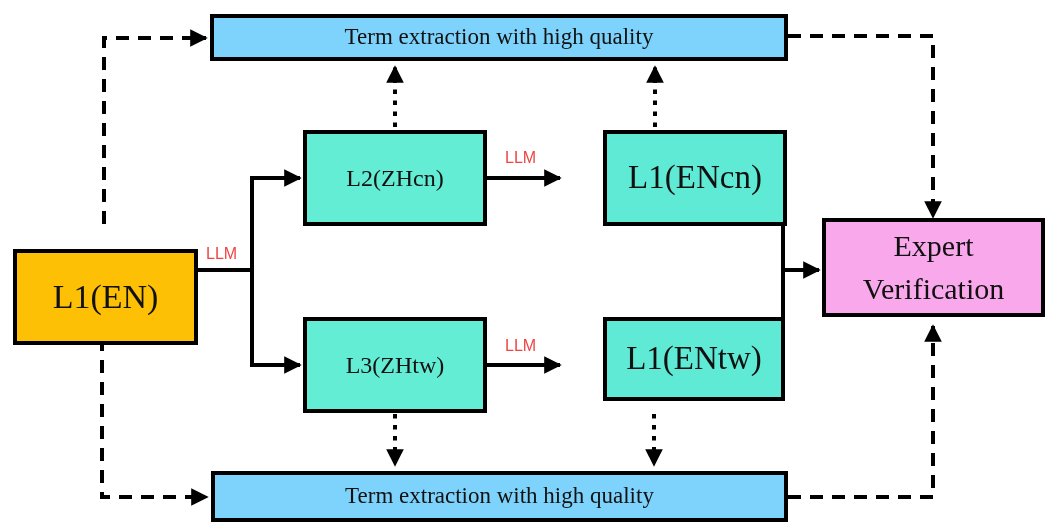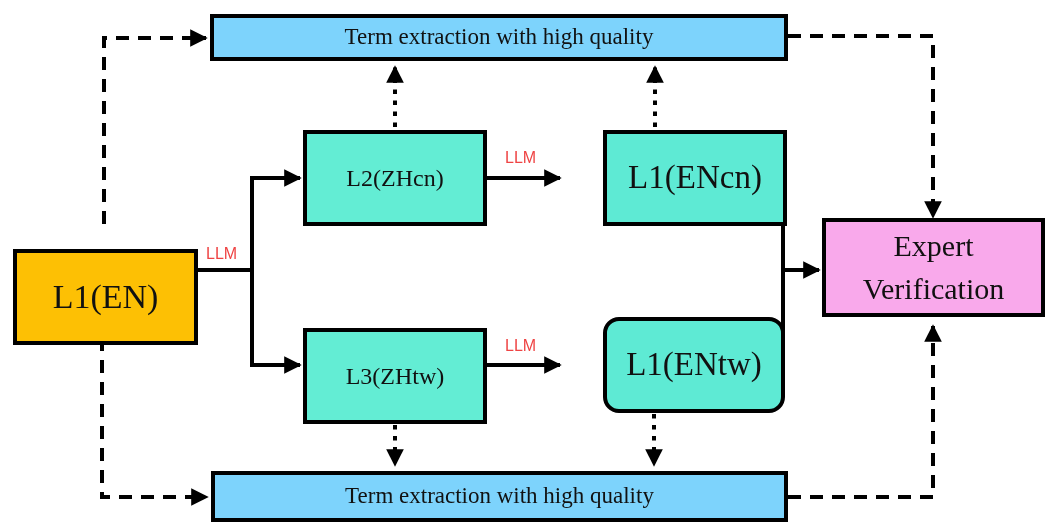--- a/index.html
+++ b/index.html
@@ -79,25 +79,25 @@
   </div>
 
   <div class="node teal" style="left:303px;top:130px;width:184px;height:96px;">
     <span>L2(ZHcn)</span>
   </div>
 
   <div class="node yellow" style="left:563px;top:130px;width:184px;height:96px;">
     <span>L1(ENcn)</span>
   </div>
 
-  <div class="node teal" style="left:303px;top:328px;width:184px;height:96px;">
+  <div class="node teal" style="left:303px;top:317px;width:184px;height:96px;">
     <span>L3(ZHtw)</span>
   </div>
 
-  <div class="node yellow" style="left:563px;top:317px;width:182px;height:96px;border-radius:16px;">
+  <div class="node yellow" style="left:563px;top:317px;width:182px;height:84px;">
     <span>L1(ENtw)</span>
   </div>
 
   <div class="node pink" style="left:822px;top:218px;width:223px;height:99px;">
     <span class="multiline">Expert
 Verification</span>
   </div>
 
   <div class="node bar" style="left:211px;top:471px;width:577px;height:51px;">
     <span>Term extraction with high quality</span>

